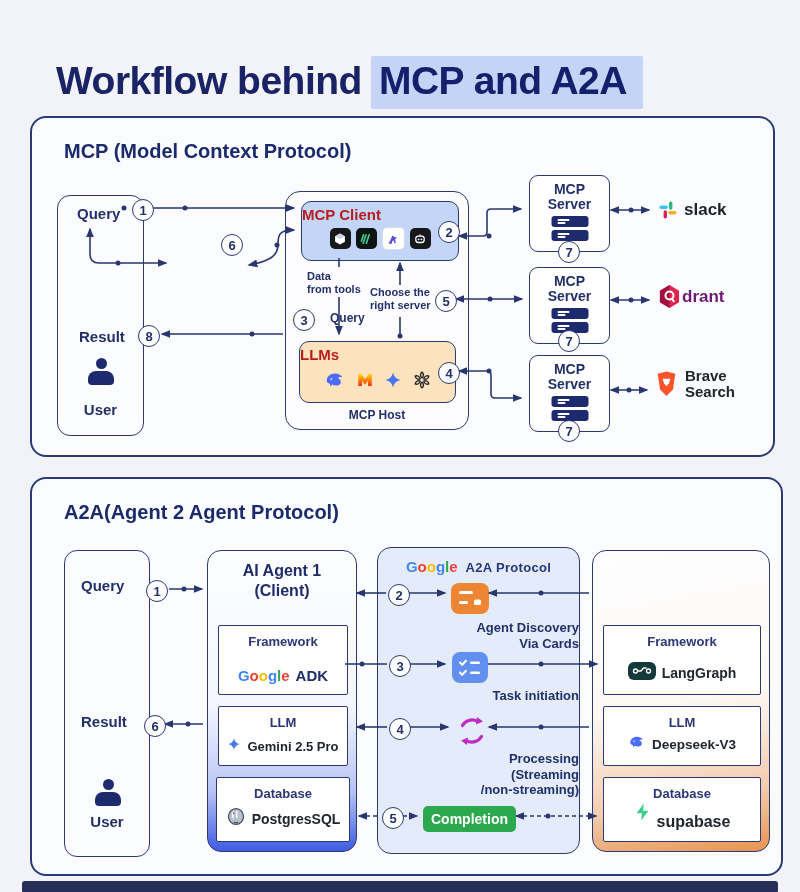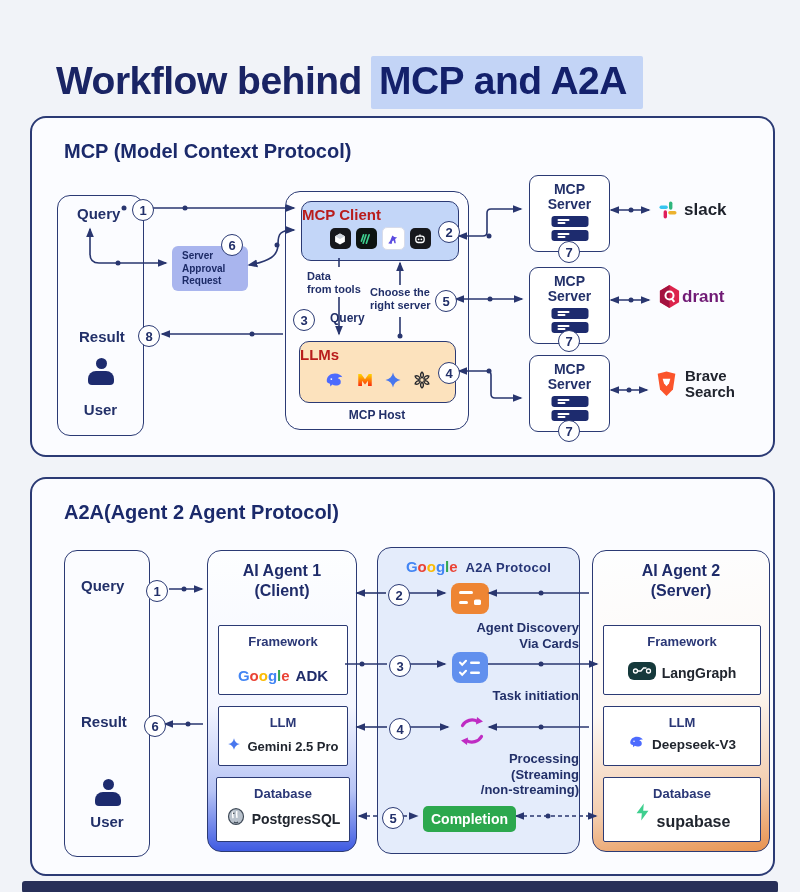--- a/index.html
+++ b/index.html
@@ -77,22 +77,20 @@
     <div class="obox" style="left:25px;top:77px;width:87px;height:241px;">
       <div class="lbl" style="left:19px;top:9px;font-size:15px;">Query</div>
       <div class="lbl" style="left:21px;top:132px;font-size:15px;">Result</div>
       <div class="person" style="left:29px;top:162px;">
         <div class="head"></div>
           <div class="body"></div>
       </div>
       <div class="lbl" style="left:0;right:0;top:205px;text-align:center;font-size:15px;">User</div>
     </div>
 
-    <div class="abs" style="left:140px;top:128px;width:76px;height:45px;background:#a9b5ee;border-radius:6px;
-         font-size:10px;font-weight:600;color:#1c2a66;line-height:1.25;padding:4px 0 0 10px;box-sizing:border-box;">Server Approval Request</div>
 
     <div class="obox" style="left:253px;top:73px;width:184px;height:239px;border-radius:15px;background:#fdfdff;">
       <div class="lbl" style="left:0;right:0;bottom:7px;text-align:center;font-size:12px;">MCP Host</div>
 
       <div class="client-box" style="left:15px;top:9px;width:158px;height:60px;">
         <span class="inner-title">MCP Client</span>
         <div class="icon-row">
           <span class="tool-tile" style="background:#17181c;">
             <svg width="14" height="14" viewBox="0 0 20 20">
                 <path d="M10 2l7 4v8l-7 4-7-4V6z" fill="#fff"></path>
@@ -247,21 +245,21 @@
     <div class="num" style="left:106px;top:207px;">8</div>
     <div class="num" style="left:406px;top:103px;">2</div>
     <div class="num" style="left:261px;top:191px;">3</div>
     <div class="num" style="left:403px;top:172px;">5</div>
     <div class="num" style="left:406px;top:244px;">4</div>
     <div class="num" style="left:526px;top:123px;">7</div>
     <div class="num" style="left:526px;top:212px;">7</div>
     <div class="num" style="left:526px;top:302px;">7</div>
   </div>
 
-  <div class="panel" style="left:30px;top:477px;width:741px;height:395px;">
+  <div class="panel" style="left:30px;top:477px;width:741px;height:395px;padding-left:8px;">
     <div class="panel-heading">A2A(Agent 2 Agent Protocol)</div>
 
     <div class="obox" style="left:32px;top:71px;width:86px;height:307px;">
       <div class="lbl" style="left:16px;top:26px;font-size:15px;">Query</div>
       <div class="lbl" style="left:16px;top:162px;font-size:15px;">Result</div>
       <div class="person" style="left:29px;top:228px;">
         <div class="head"></div>
           <div class="body"></div>
       </div>
       <div class="lbl" style="left:0;right:0;top:262px;text-align:center;font-size:15px;">User</div>
@@ -345,24 +343,20 @@
       <div class="mid-lbl" style="top:203px;">
         <span>Processing</span><br>
         <span>(Streaming</span><br>
         <span>/non-streaming)</span>
       </div>
 
       <div class="badge-green" style="left:45px;top:258px;width:93px;height:26px;">Completion</div>
     </div>
 
     <div class="agent2-box" style="left:560px;top:71px;width:178px;height:302px;">
-      <div class="agent-title">
-        <span>AI Agent 2</span><br>
-        <span>(Server)</span>
-      </div>
       <div class="sub-box" style="left:10px;top:74px;width:158px;height:70px;">
         <span class="sub-label">Framework</span>
         <div class="sub-value">
           <span>
             <svg width="28" height="18" viewBox="0 0 28 18">
                 <rect width="28" height="18" rx="6" fill="#15393b"></rect>
                 <circle cx="7.5" cy="9" r="2" fill="none" stroke="#fff" stroke-width="1.3"></circle>
                 <circle cx="20.5" cy="9" r="2" fill="none" stroke="#fff" stroke-width="1.3"></circle>
                 <path d="M10 9h3l2.5-3h3" stroke="#fff" stroke-width="1.3" fill="none"></path>
               </svg>

